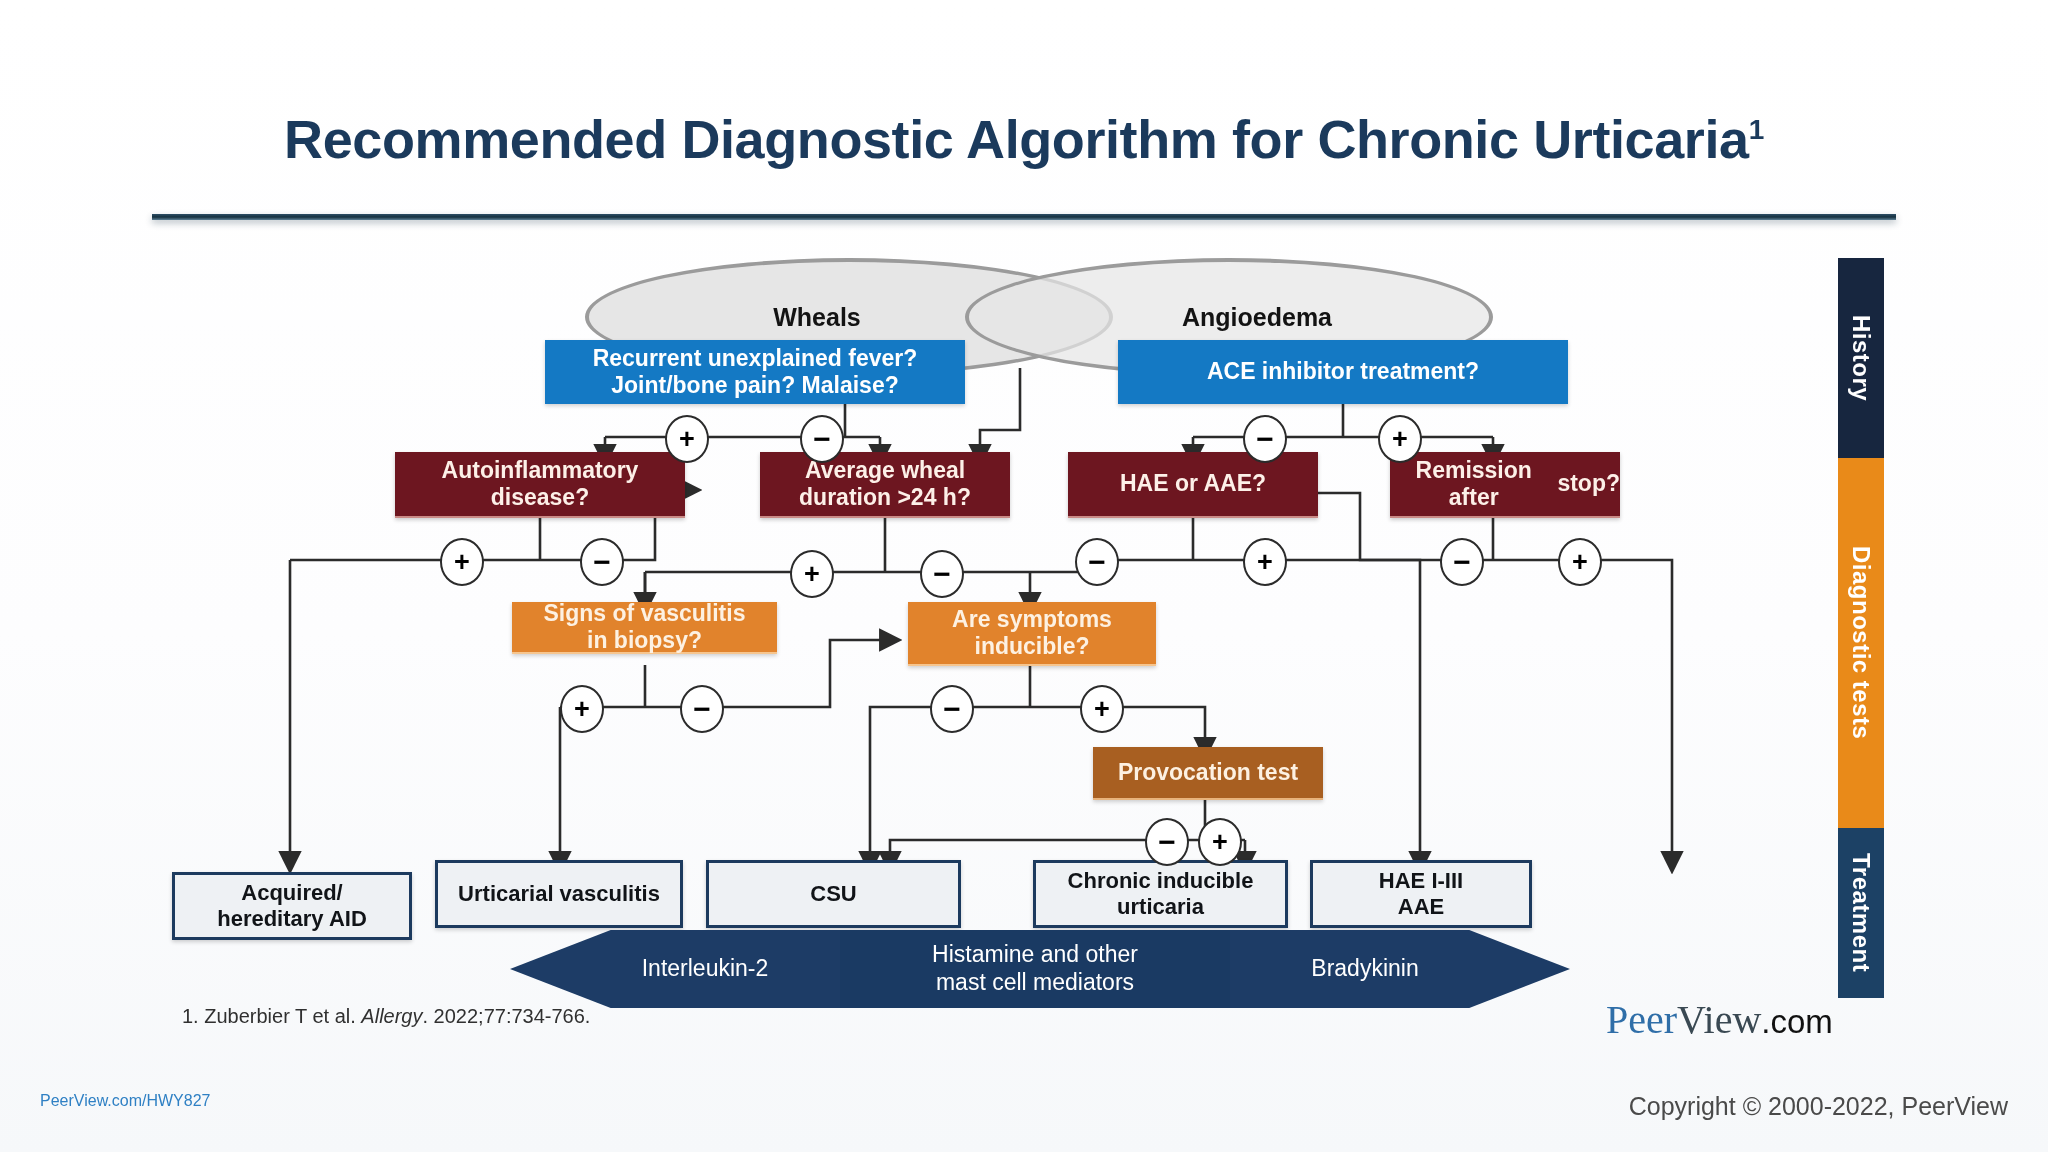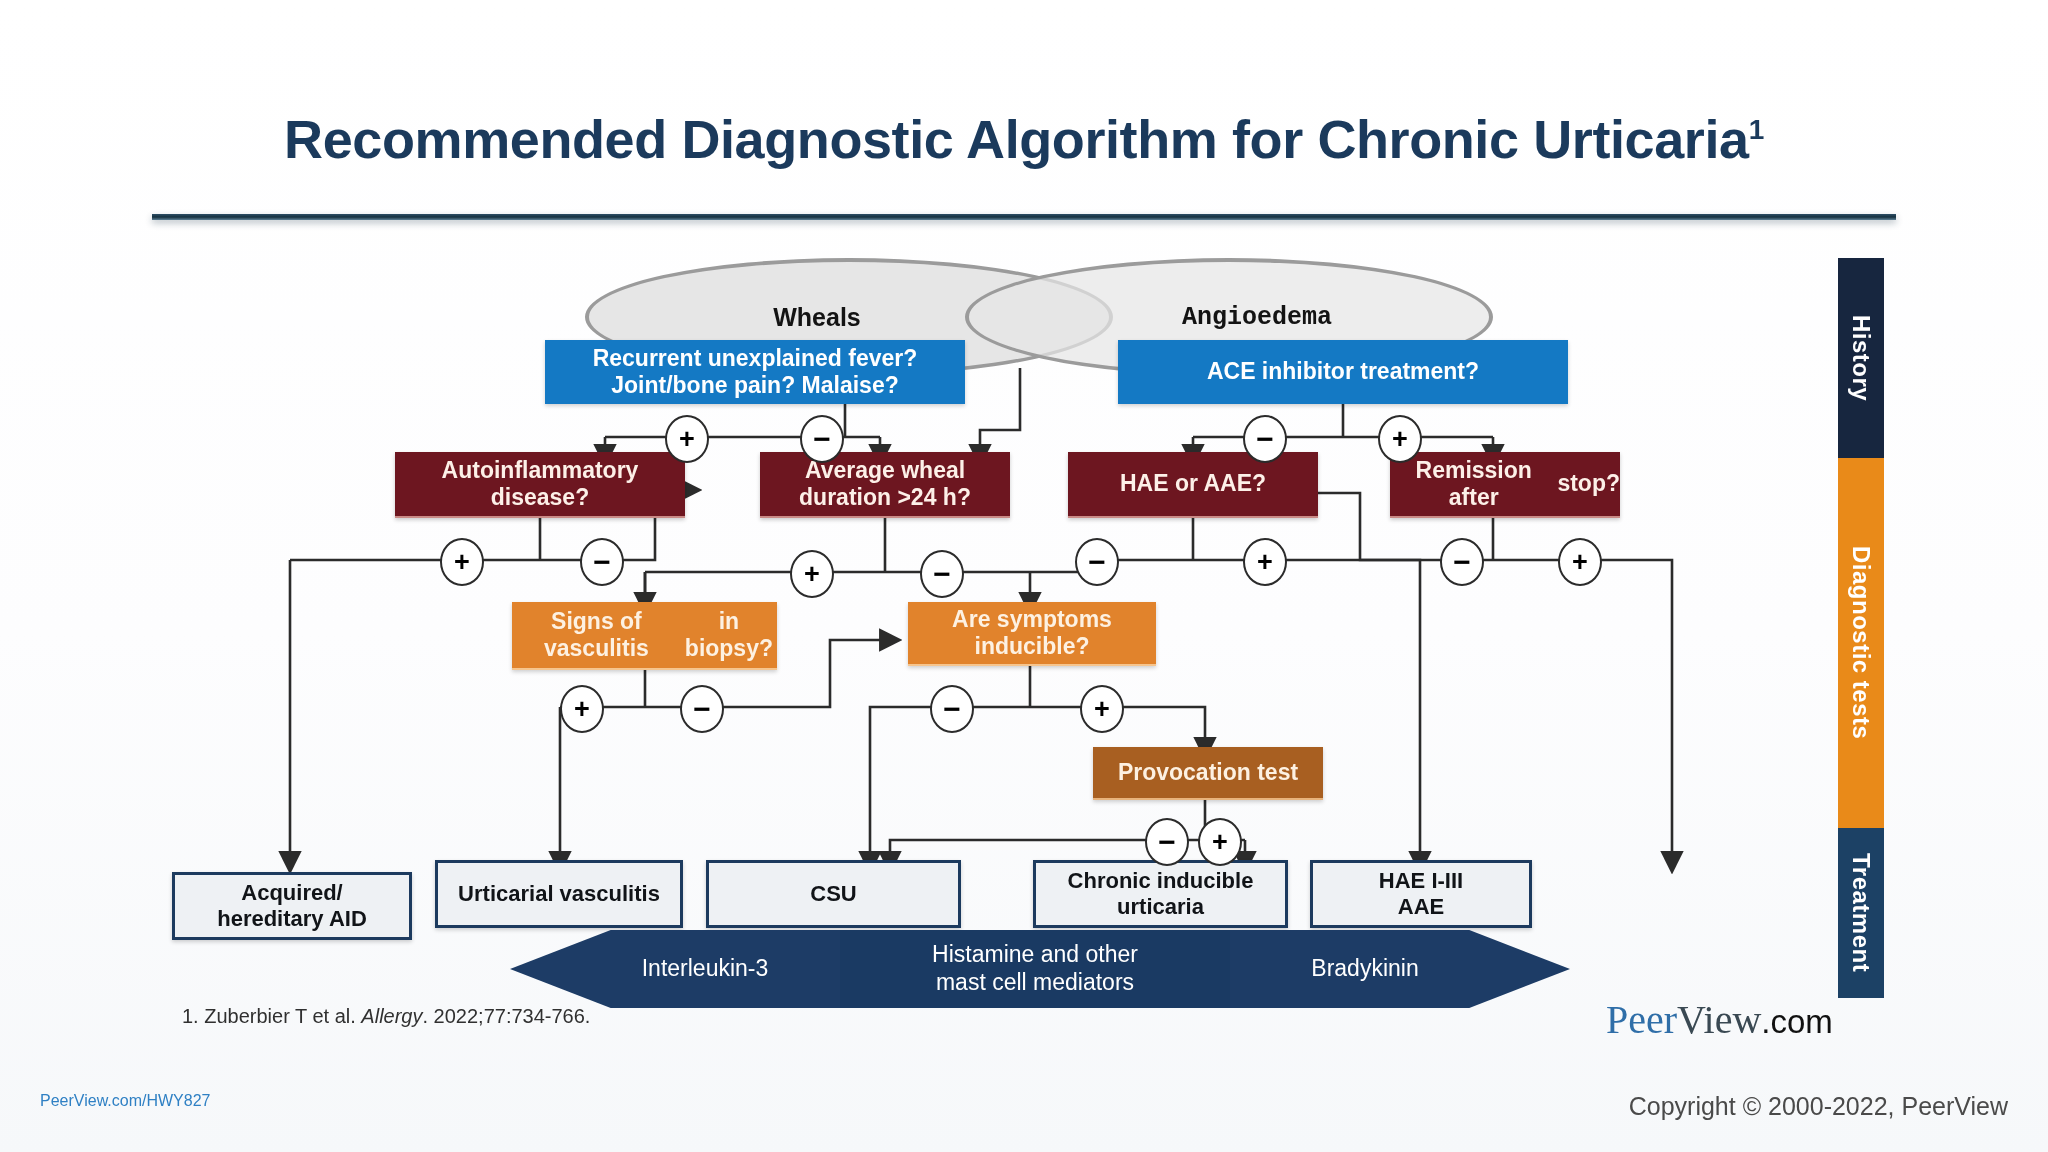--- a/index.html
+++ b/index.html
@@ -49,21 +49,21 @@
   .ell{
     position:absolute;border-radius:50%;
     border:4px solid #9b9b9b;background:#e6e6e6;
     display:flex;align-items:center;justify-content:center;
     font-size:25px;font-weight:bold;color:#131313;
   }
   #ell-wheals{left:585px;top:258px;width:520px;height:110px;}
   #ell-angio{left:965px;top:258px;width:520px;height:110px;background:rgba(230,230,230,.72);}
   .ell span{position:relative;z-index:3;}
   #ell-wheals span{transform:translateX(-32px);}
-  #ell-angio span{transform:translateX(28px);font-family:Liberation Mono, monospace;}
+  #ell-angio span{transform:translateX(28px);}
 
   
   .sg{
     position:absolute;width:40px;height:44px;border-radius:50%;
     border:2.6px solid #2b2b2b;background:#ffffff;
     display:flex;align-items:center;justify-content:center;
     font-size:27px;font-weight:bold;color:#000;line-height:1;
     z-index:6;
   }
   .sg.minus{font-size:30px;}
@@ -222,21 +222,21 @@
       <div>duration &gt;24 h?</div>
     </div>
     <div class="bx maroon" style="left:1068px;top:452px;width:250px;height:66px;">
       <span>HAE or AAE?</span>
     </div>
     <div class="bx maroon" style="left:1390px;top:452px;width:230px;height:66px;">
       <div>Remission after</div>
       <div>stop?</div>
     </div>
 
-    <div class="bx orange" style="left:512px;top:602px;width:265px;height:68px;flex-direction:row;">
+    <div class="bx orange" style="left:512px;top:602px;width:265px;height:52px;flex-direction:column;">
       <div>Signs of vasculitis</div>
       <div>in biopsy?</div>
     </div>
     <div class="bx orange" style="left:908px;top:602px;width:248px;height:64px;flex-direction:column;">
       <div>Are symptoms</div>
       <div>inducible?</div>
     </div>
 
     <div class="bx brown" style="left:1093px;top:747px;width:230px;height:53px;">
       <span>Provocation test</span>
@@ -288,21 +288,21 @@
     </div>
     <div class="rail" id="rail-diag">
       <span>Diagnostic tests</span>
     </div>
     <div class="rail" id="rail-treat">
       <span>Treatment</span>
     </div>
 
     <div id="banner">
       <div class="seg" id="bn-il1">
-        <span>Interleukin-3</span>
+        <span>Interleukin-2</span>
       </div>
       <div class="seg" id="bn-hist">
         <div>
           <div>Histamine and other</div>
           <div>mast cell mediators</div>
         </div>
       </div>
       <div class="seg" id="bn-brady">
         <span>Bradykinin</span>
       </div>

